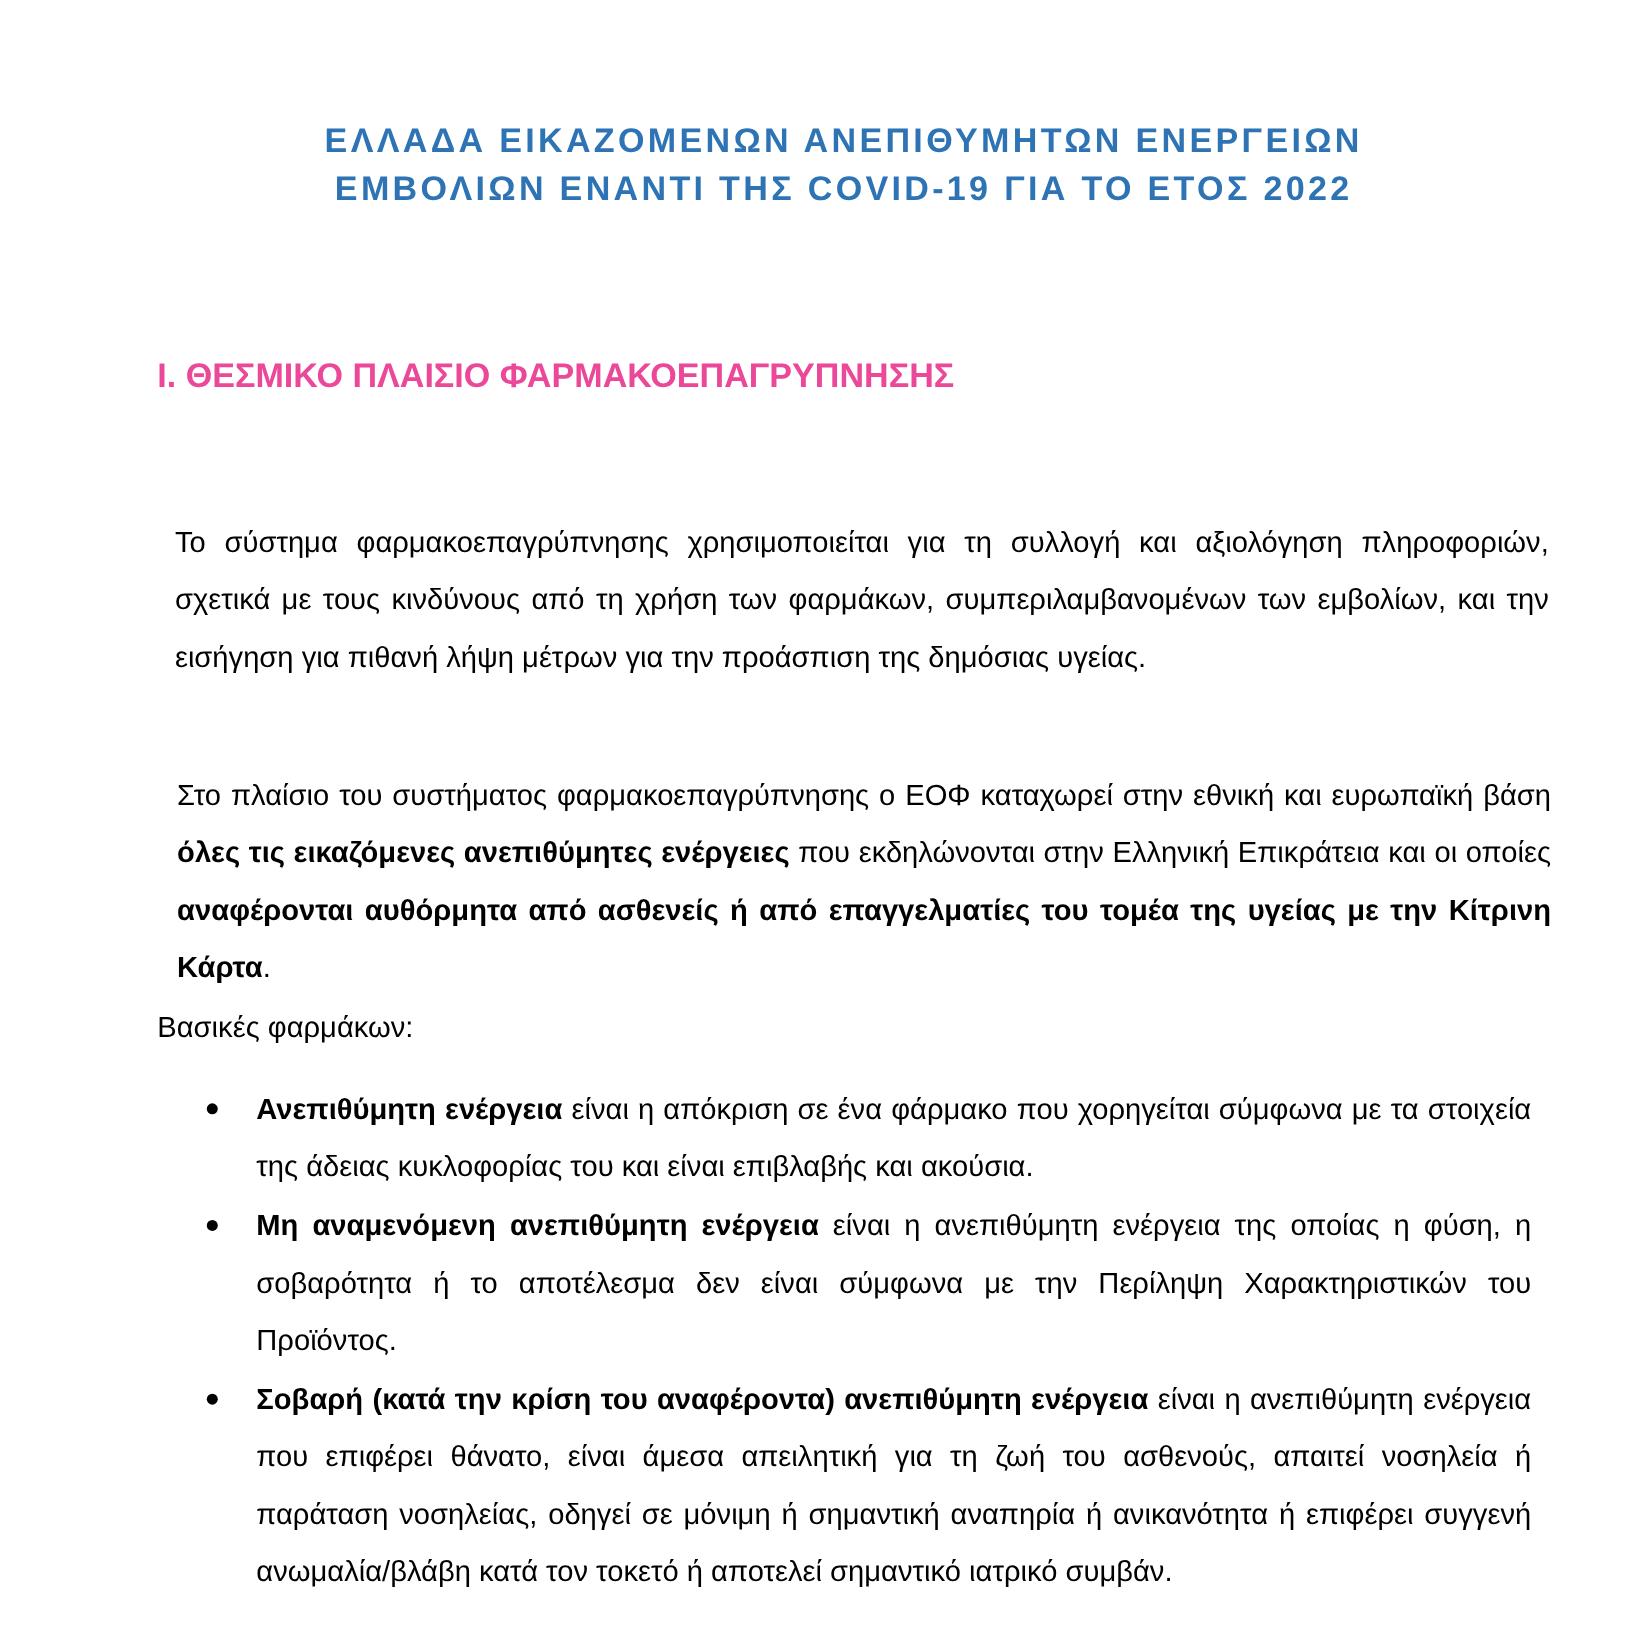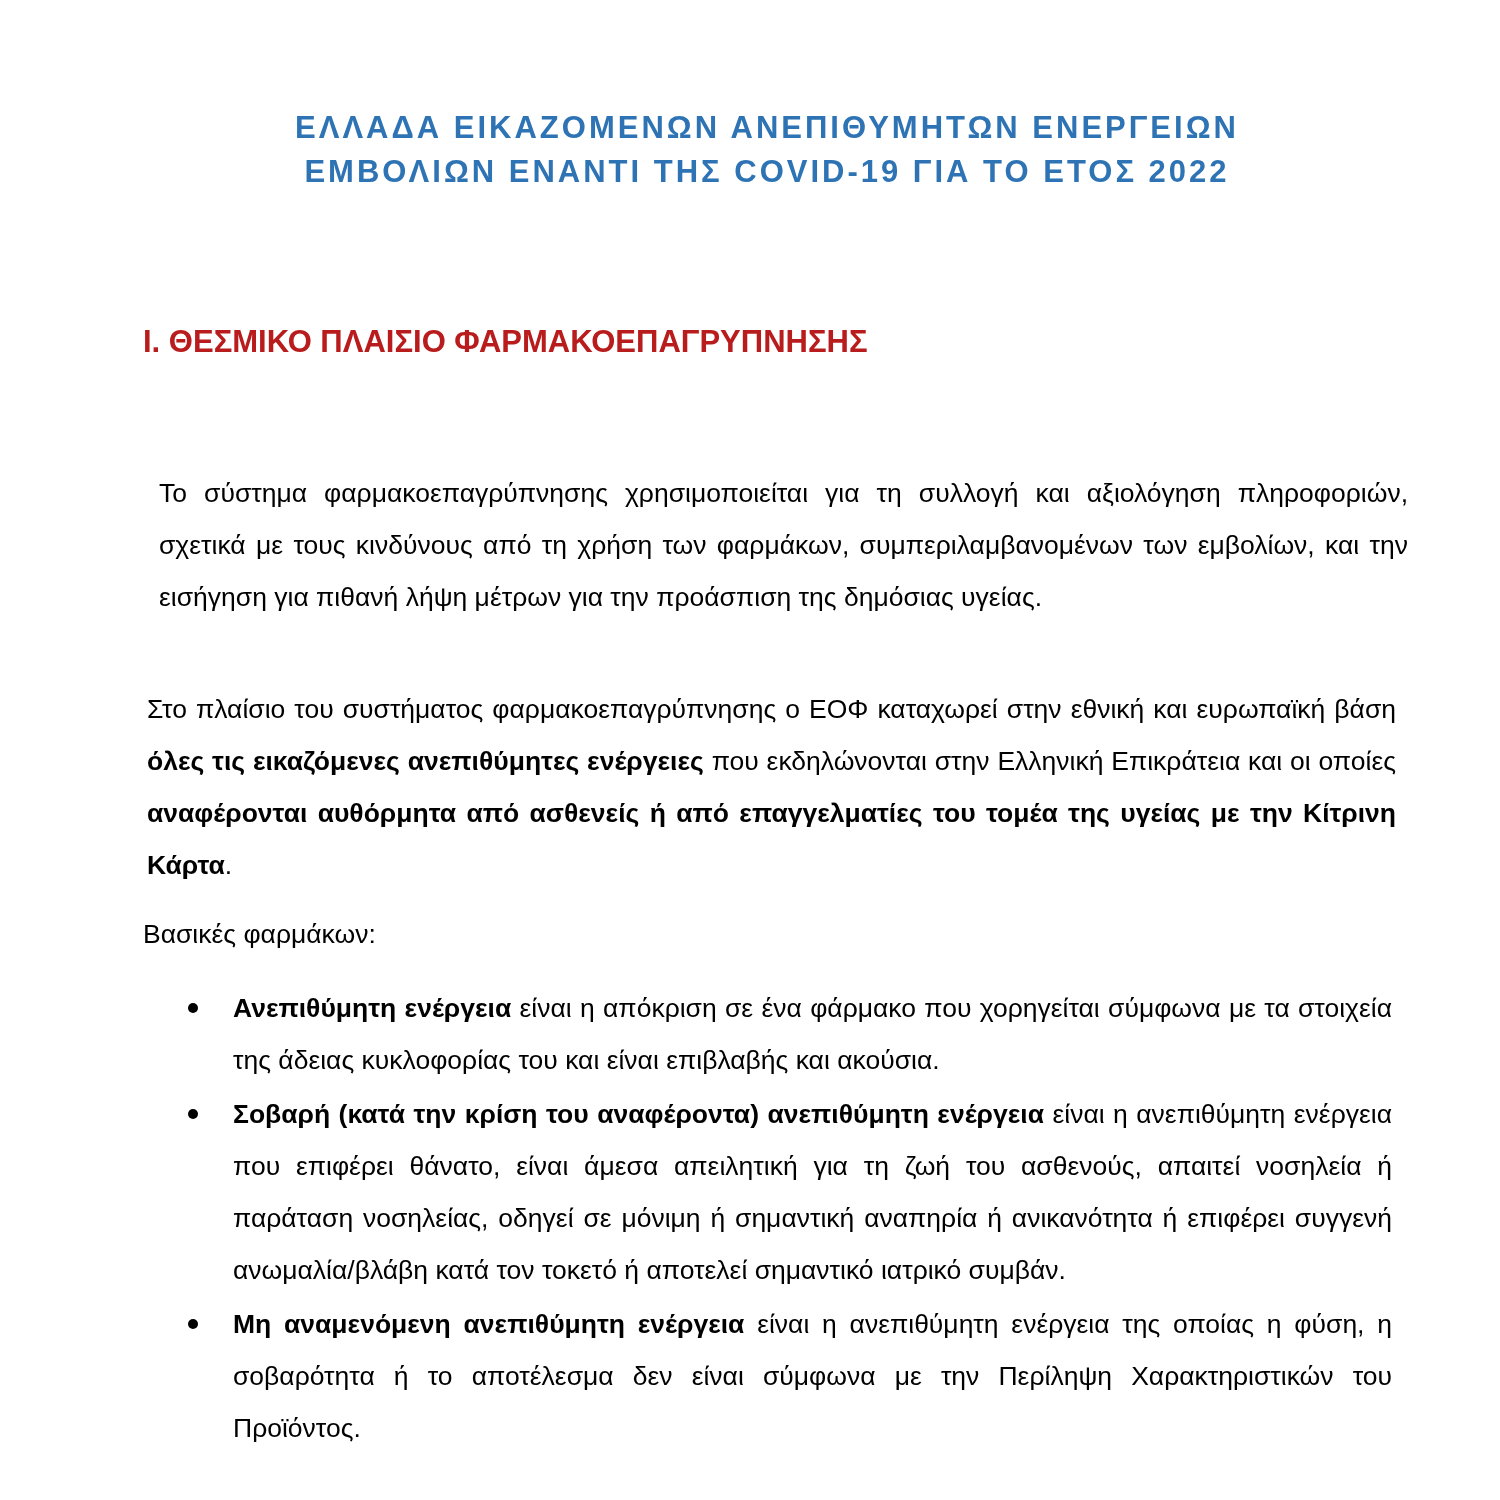--- a/index.html
+++ b/index.html
@@ -1,21 +1,21 @@
 <!DOCTYPE html>
 <html><head>
 <meta charset="utf-8">
 <style>
   html, body { margin: 0; padding: 0; background: #ffffff; }
   body { width: 1500px; height: 1500px; overflow: hidden; position: relative;
          font-family: "Liberation Sans", sans-serif; color: #000; }
   .title { position: absolute; left: 140px; width: 1254px; top: 106px; text-align: center;
            color: #2e74b5; font-weight: bold; font-size: 31px; letter-spacing: 3px; line-height: 44px; }
   .title div { white-space: nowrap; }
-  .heading { position: absolute; left: 143px; top: 322px; color: #b91c1c; font-weight: bold;
+  .heading { position: absolute; left: 143px; top: 322px; color: #ec4899; font-weight: bold;
              font-size: 31px; line-height: 40px; white-space: nowrap; }
   .para { position: absolute; left: 143px; width: 1249px; font-size: 26.5px; line-height: 52px;
           text-align: justify; text-align-last: left; }
   .para b { font-weight: bold; }
   .p1 { top: 451px; }
   .p2 { top: 679px; }
   .p3 { top: 908px; }
   .bullets { position: absolute; left: 233px; width: 1159px; top: 982px; margin: 0; padding: 0; list-style: none; }
   .bullets li { position: relative; font-size: 26.5px; line-height: 52px; text-align: justify;
                 text-align-last: left; margin-bottom: 2px; }
@@ -27,27 +27,27 @@
 
 <div class="title">
   <div>ΕΛΛΑΔΑ ΕΙΚΑΖΟΜΕΝΩΝ ΑΝΕΠΙΘΥΜΗΤΩΝ ΕΝΕΡΓΕΙΩΝ</div>
   <div>ΕΜΒΟΛΙΩΝ ΕΝΑΝΤΙ ΤΗΣ COVID-19  ΓΙΑ ΤΟ ΕΤΟΣ 2022</div>
 </div>
 
 <div class="heading">I. ΘΕΣΜΙΚΟ ΠΛΑΙΣΙΟ ΦΑΡΜΑΚΟΕΠΑΓΡΥΠΝΗΣΗΣ</div>
 
 <p class="para p1" style="margin:16px">Το σύστημα φαρμακοεπαγρύπνησης χρησιμοποιείται για τη συλλογή και αξιολόγηση πληροφοριών, σχετικά με τους κινδύνους από τη χρήση των φαρμάκων, συμπεριλαμβανομένων των εμβολίων, και την εισήγηση για πιθανή λήψη μέτρων για την προάσπιση της δημόσιας υγείας.</p>
 
-<p class="para p2" style="margin:4px"><span>Στο πλαίσιο του συστήματος φαρμακοεπαγρύπνησης ο ΕΟΦ καταχωρεί στην εθνική και ευρωπαϊκή βάση </span><b>όλες τις εικαζόμενες ανεπιθύμητες ενέργειες</b><span> που εκδηλώνονται στην Ελληνική Επικράτεια και οι οποίες </span><b>αναφέρονται αυθόρμητα από ασθενείς ή από επαγγελματίες του τομέα της υγείας με την Κίτρινη Κάρτα</b><span>.</span></p>
+<p class="para p2" style="margin:18px"><span>Στο πλαίσιο του συστήματος φαρμακοεπαγρύπνησης ο ΕΟΦ καταχωρεί στην εθνική και ευρωπαϊκή βάση </span><b>όλες τις εικαζόμενες ανεπιθύμητες ενέργειες</b><span> που εκδηλώνονται στην Ελληνική Επικράτεια και οι οποίες </span><b>αναφέρονται αυθόρμητα από ασθενείς ή από επαγγελματίες του τομέα της υγείας με την Κίτρινη Κάρτα</b><span>.</span></p>
 
 <p class="para p3" style="margin:0">Βασικές φαρμάκων:</p>
 
 <ul class="bullets">
   <li>
     <span class="bullet-dot"></span><b>Ανεπιθύμητη ενέργεια</b><span> είναι η απόκριση σε ένα φάρμακο που χορηγείται σύμφωνα με τα στοιχεία της άδειας κυκλοφορίας του και είναι επιβλαβής και ακούσια.</span>
   </li>
   <li>
-    <span class="bullet-dot"></span><b>Σοβαρή (κατά την κρίση του αναφέροντα) ανεπιθύμητη ενέργεια</b><span> είναι η ανεπιθύμητη ενέργεια που επιφέρει θάνατο, είναι άμεσα απειλητική για τη ζωή του ασθενούς, απαιτεί νοσηλεία ή παράταση νοσηλείας, οδηγεί σε μόνιμη ή σημαντική αναπηρία ή ανικανότητα ή επιφέρει συγγενή ανωμαλία/βλάβη κατά τον τοκετό ή αποτελεί σημαντικό ιατρικό συμβάν.</span>
+    <span class="bullet-dot"></span><b>Μη αναμενόμενη ανεπιθύμητη ενέργεια</b><span> είναι η ανεπιθύμητη ενέργεια της οποίας η φύση, η σοβαρότητα ή το αποτέλεσμα δεν είναι σύμφωνα με την Περίληψη Χαρακτηριστικών του Προϊόντος.</span>
   </li>
   <li>
-    <span class="bullet-dot"></span><b>Μη αναμενόμενη ανεπιθύμητη ενέργεια</b><span> είναι η ανεπιθύμητη ενέργεια της οποίας η φύση, η σοβαρότητα ή το αποτέλεσμα δεν είναι σύμφωνα με την Περίληψη Χαρακτηριστικών του Προϊόντος.</span>
+    <span class="bullet-dot"></span><b>Σοβαρή (κατά την κρίση του αναφέροντα) ανεπιθύμητη ενέργεια</b><span> είναι η ανεπιθύμητη ενέργεια που επιφέρει θάνατο, είναι άμεσα απειλητική για τη ζωή του ασθενούς, απαιτεί νοσηλεία ή παράταση νοσηλείας, οδηγεί σε μόνιμη ή σημαντική αναπηρία ή ανικανότητα ή επιφέρει συγγενή ανωμαλία/βλάβη κατά τον τοκετό ή αποτελεί σημαντικό ιατρικό συμβάν.</span>
   </li>
 </ul>
 
 </body></html>

